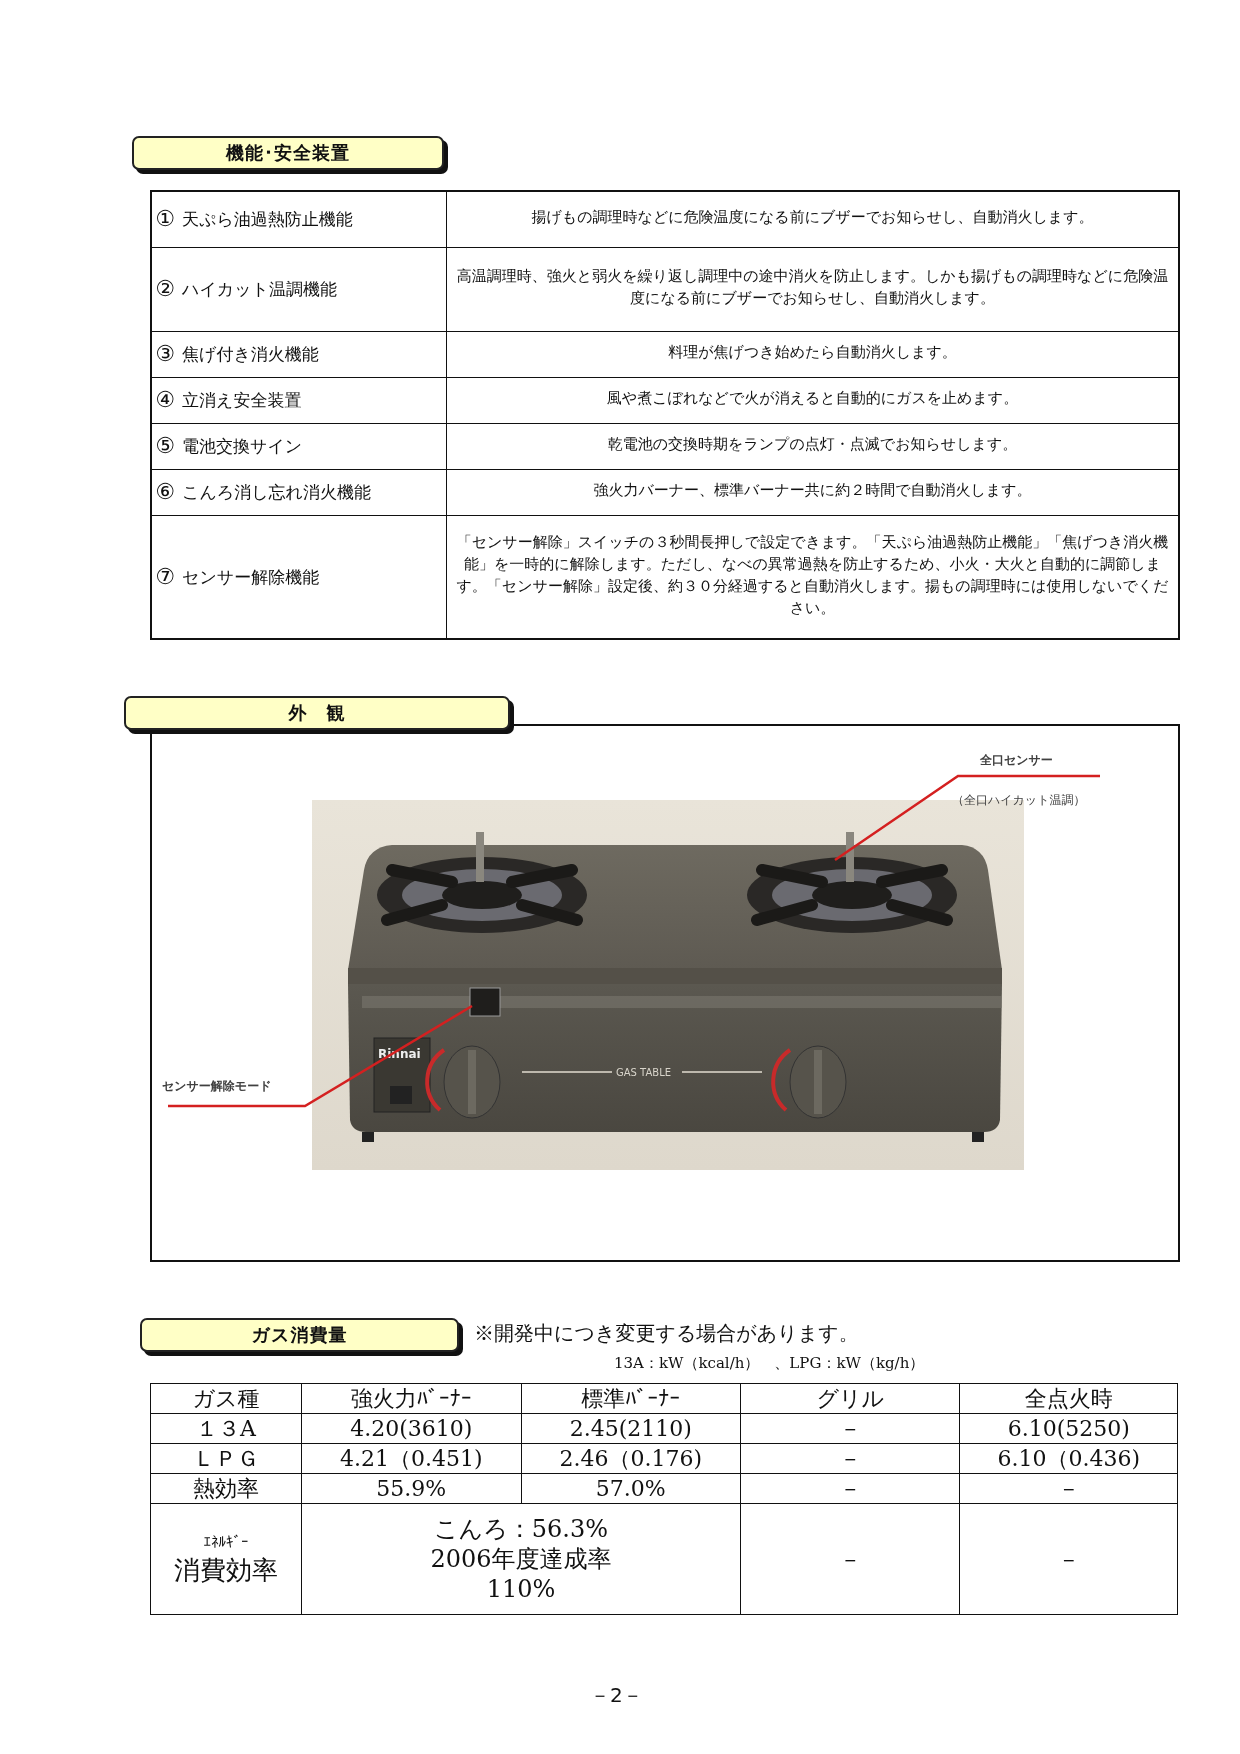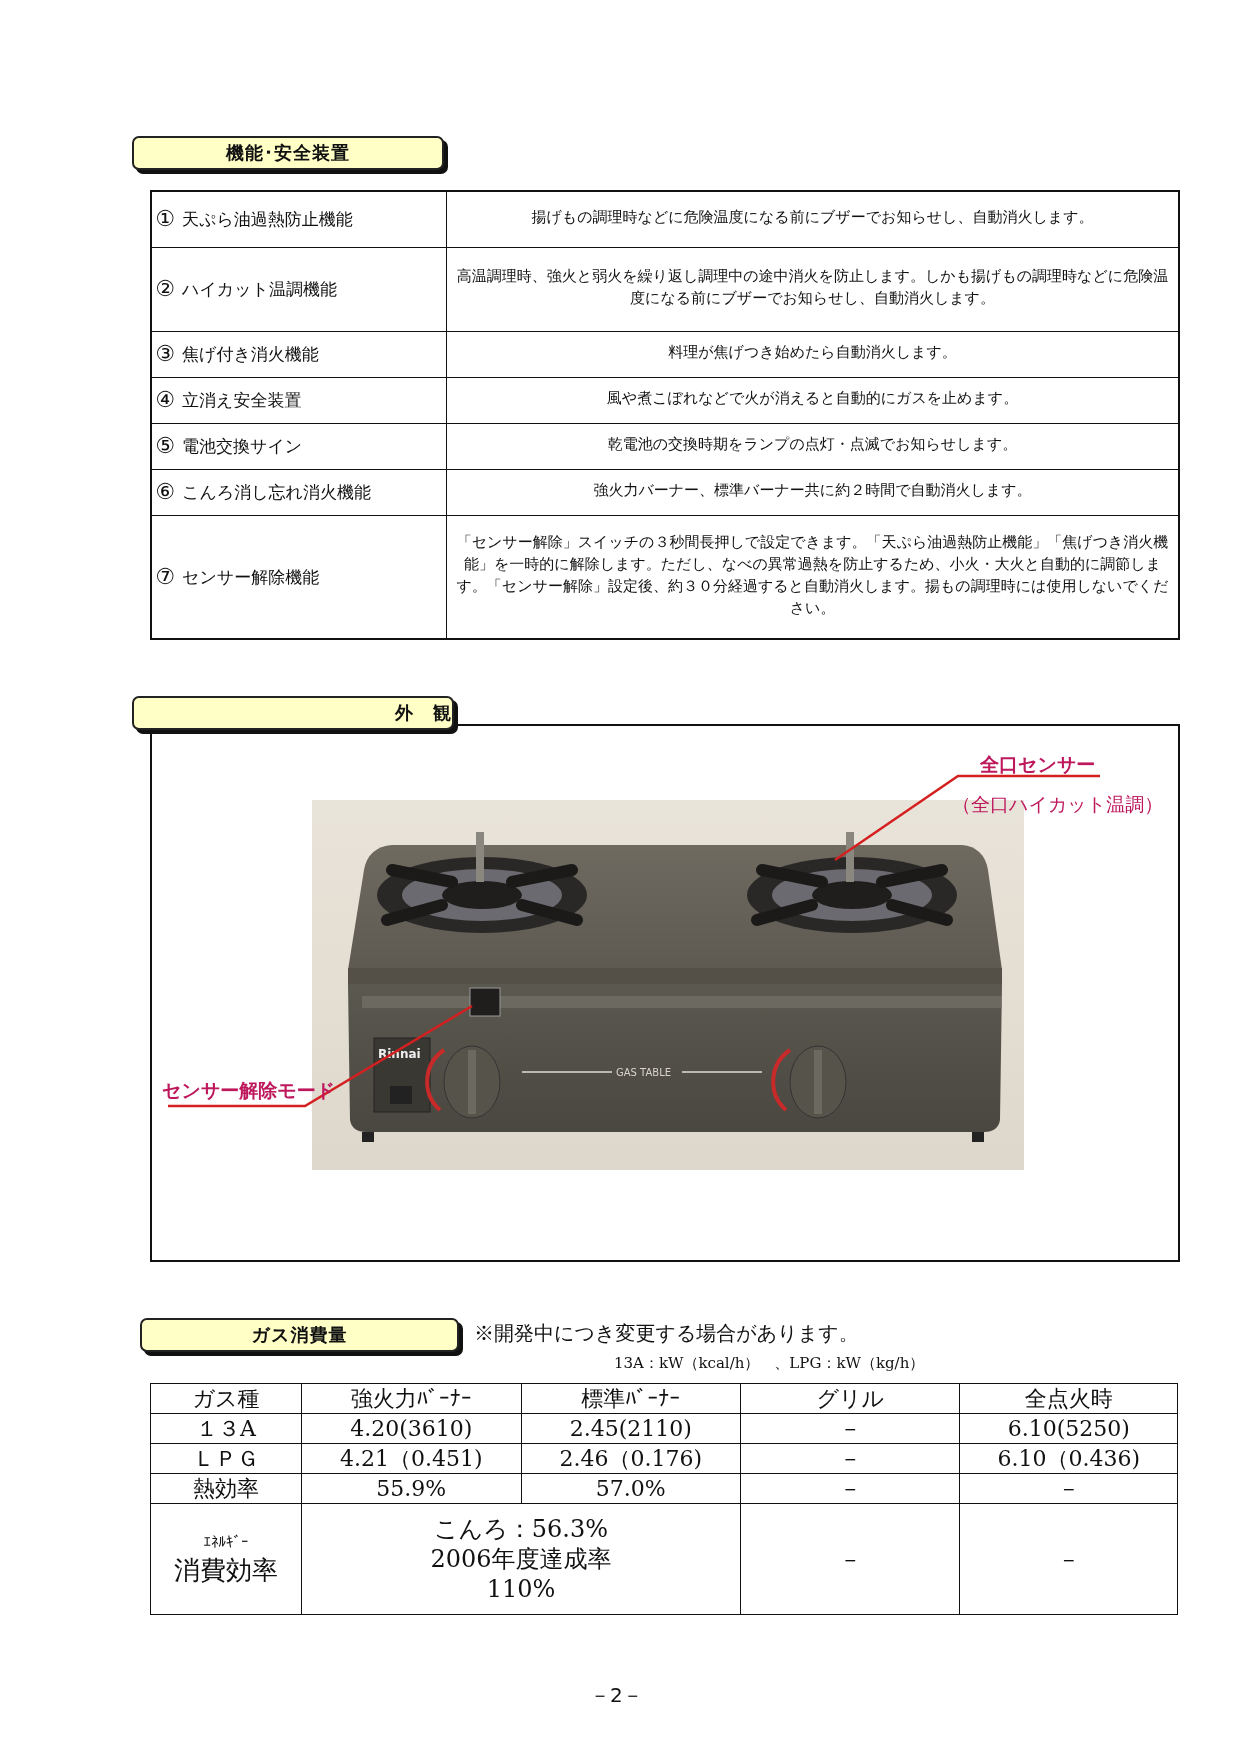--- a/index.html
+++ b/index.html
@@ -17,21 +17,21 @@
                      border: 2px solid #111; font-family: "DejaVu Sans", sans-serif; font-size: 17px; }
     table.features td { border: 1px solid #111; padding: 2px 4px; vertical-align: middle; line-height: 22px; }
     table.features td.num { width: 22px; text-align: center; font-size: 22px; border-right: none; padding: 0 2px; }
     table.features td.name { width: 260px; border-left: none; }
     table.features td.desc { font-family: Liberation Mono, monospace; font-size: 15px; line-height: 22px; text-align: center; }
 
     
     .appearance-frame { position: absolute; left: 150px; top: 724px; width: 1030px; height: 538px;
                         border: 2px solid #111; box-sizing: border-box; }
     .photo { position: absolute; left: 312px; top: 800px; width: 712px; height: 370px; background: #7dd3fc; overflow: hidden; }
-    .callout-text { position: absolute; font-family: Liberation Mono, monospace; font-size: 19px; font-weight: bold; color: #be185d; white-space: nowrap; }
+    .callout-text { position: absolute; font-family: Liberation Mono, monospace; font-size: 12px; font-weight: bold; color: #404040; white-space: nowrap; }
 
     
     .note { position: absolute; font-family: "DejaVu Serif", serif; font-size: 20px; }
     .unit-note { position: absolute; font-family: "DejaVu Serif", serif; font-size: 15px; }
     table.gas { position: absolute; left: 150px; top: 1383px; width: 1028px; border-collapse: collapse;
                 border: 1.5px solid #111; font-family: "DejaVu Serif", serif; font-size: 22px; }
     table.gas td { border: 1px solid #111; text-align: center; padding: 0; height: 29px; line-height: 29px; }
     table.gas td.energy-label { height: 110px; line-height: 30px; }
     table.gas .small { font-size: 15px; display: block; line-height: 22px; }
     table.gas .big { font-size: 26px; display: block; line-height: 34px; }
@@ -80,21 +80,21 @@
   </tr>
   <tr style="height:124px;">
     <td class="num">⑦</td>
     <td class="name">センサー解除機能</td>
     <td class="desc">「センサー解除」スイッチの３秒間長押しで設定できます。「天ぷら油過熱防止機能」「焦げつき消火機能」を一時的に解除します。ただし、なべの異常過熱を防止するため、小火・大火と自動的に調節します。「センサー解除」設定後、約３０分経過すると自動消火します。揚もの調理時には使用しないでください。</td>
   </tr>
 </tbody>
   </table>
 
 <div class="appearance-frame"></div>
-<div class="sec-head" style="left:132px; top:696px; width:322px;justify-content:flex-end;">
+<div class="sec-head" style="left:124px; top:696px; width:386px;">
   <span>外　観</span>
 </div>
 
 <div class="photo">
   <svg width="712" height="370" viewBox="0 0 712 370">
     <defs>
       <linearGradient id="bg" x1="0" y1="0" x2="0" y2="1">
         <stop offset="0" stop-color="#e9e4d9"></stop>
           <stop offset="1" stop-color="#ded8cc"></stop>
       </linearGradient>

